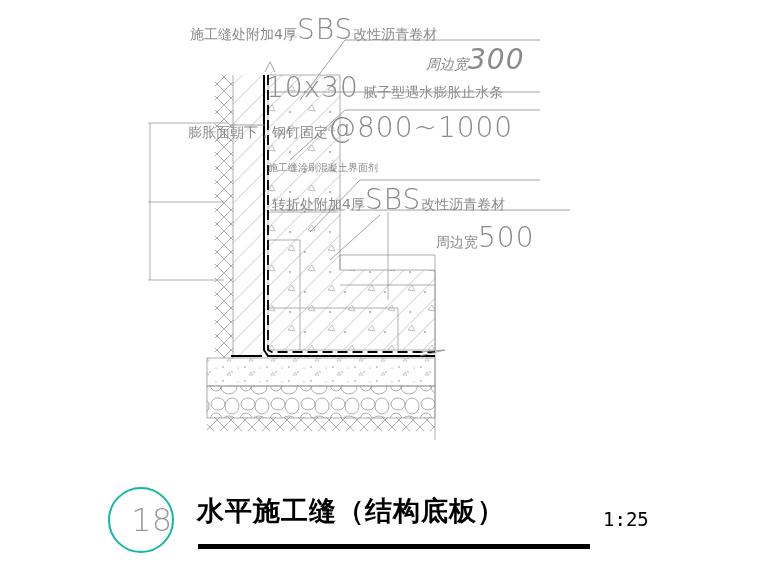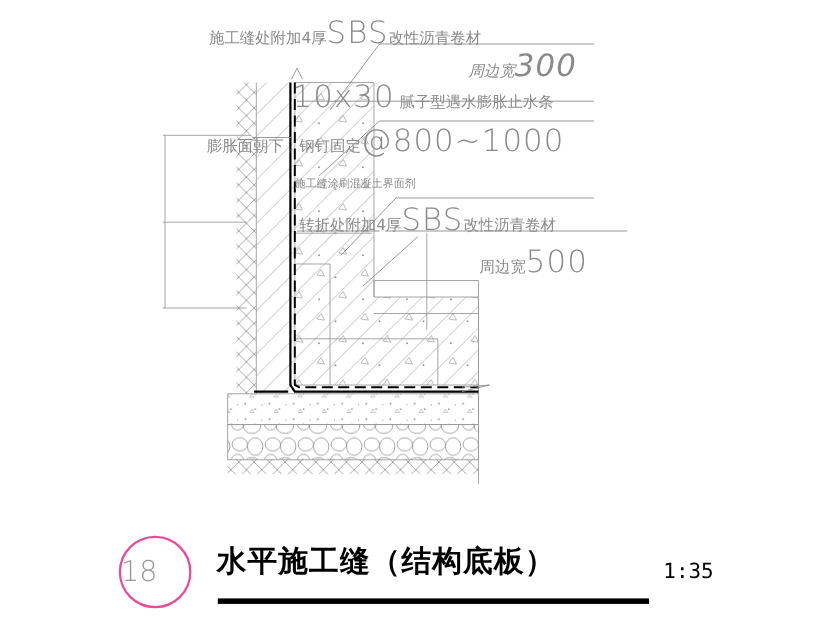--- a/index.html
+++ b/index.html
@@ -5,23 +5,23 @@
   html, body { margin: 0; padding: 0; background: #ffffff; }
   body { width: 760px; height: 570px; position: relative; overflow: hidden;
          font-family: "DejaVu Sans", sans-serif; }
   #canvas { position: absolute; left: 0; top: 0; width: 760px; height: 570px; }
   .lbl { position: absolute; color: #8a8a8a; white-space: nowrap; font-family: "DejaVu Sans", sans-serif; line-height: 1; }
   .lbl .big { font-family: "DejaVu Sans", sans-serif; font-size: 28px; font-weight: 200; letter-spacing: 1px; }
   .title { position: absolute; left: 197px; top: 497px; font-size: 27px; font-weight: bold; color: #000;
            font-family: "DejaVu Sans", sans-serif; letter-spacing: 1px; white-space: nowrap; line-height: 1; }
   .scale { position: absolute; left: 603px; top: 510px; font-size: 19px; color: #000;
            font-family: "DejaVu Sans Mono", monospace; white-space: nowrap; line-height: 1; }
-  .circle-num { position: absolute; left: 108px; top: 487px; width: 66px; height: 66px; border: 2px solid #ec4899;
-                border-radius: 50%; box-sizing: border-box; text-align: left; line-height: 62px;
-                font-size: 26px; font-weight: 200; color: #999; font-family: "DejaVu Sans", sans-serif; }
+  .circle-num { position: absolute; left: 108px; top: 487px; width: 66px; height: 66px; border: 2px solid #14b8a6;
+                border-radius: 50%; box-sizing: border-box; text-align: right; line-height: 62px;
+                font-size: 32px; font-weight: 200; color: #999; font-family: "DejaVu Sans", sans-serif; }
   .underline { position: absolute; left: 198px; top: 544px; width: 392px; height: 5px; background: #000; }
 </style>
 </head>
 <body>
 
 <svg id="canvas" width="760" height="570" viewBox="0 0 760 570">
   <defs>
     <pattern id="hatch" patternUnits="userSpaceOnUse" width="14" height="14" patternTransform="rotate(45)">
       <line x1="0" y1="0" x2="0" y2="14" stroke="#9a9a9a" stroke-width="0.8"></line>
     </pattern>
@@ -125,13 +125,13 @@
 <div class="lbl" style="left:272px; top:186px; font-size:14px;text-align:center;">
   <span>转折处附加4厚</span><span class="big">SBS</span><span>改性沥青卷材</span>
 </div>
 <div class="lbl" style="left:436px; top:224px; font-size:14px;">
   <span>周边宽</span><span class="big">500</span>
 </div>
 
 <div class="circle-num">18</div>
 <div class="title">水平施工缝（结构底板）</div>
 <div class="underline"></div>
-<div class="scale">1:35</div>
+<div class="scale">1:25</div>
 
 </body></html>

